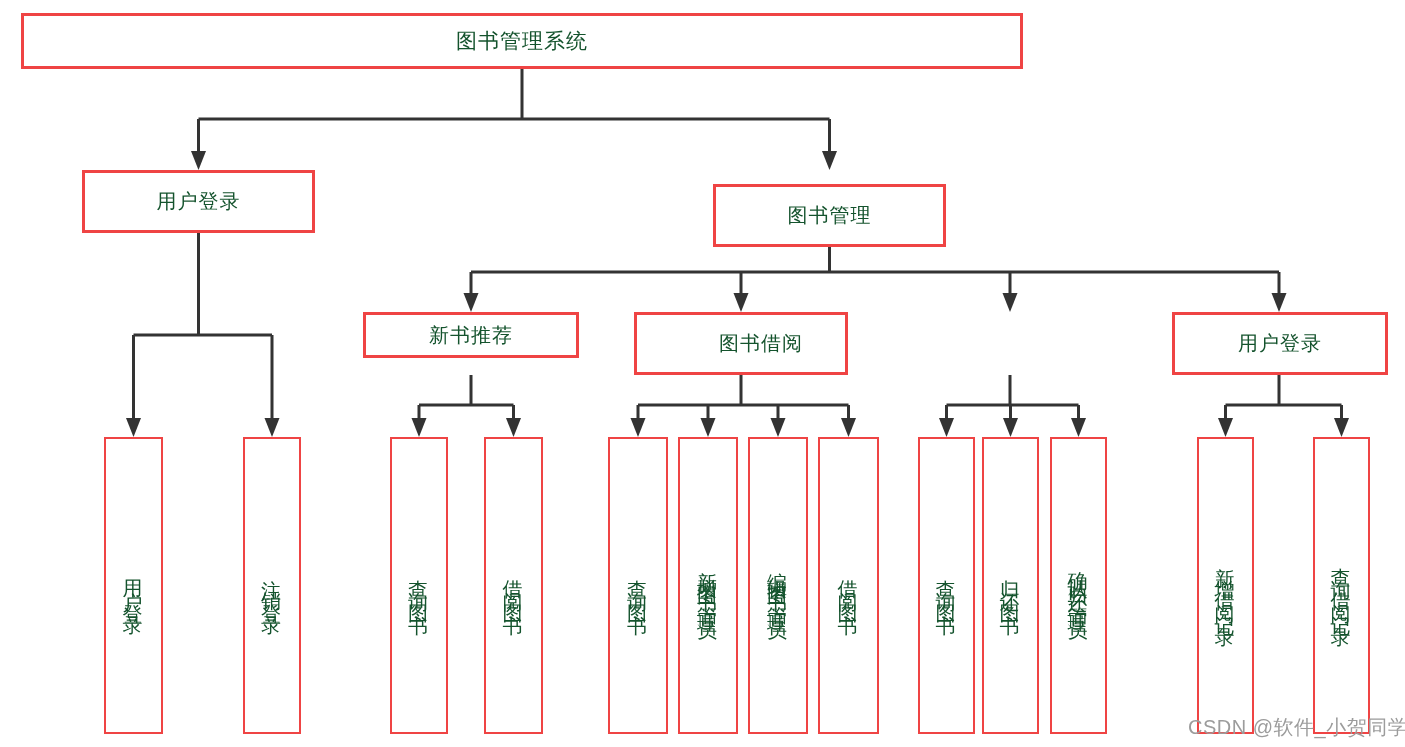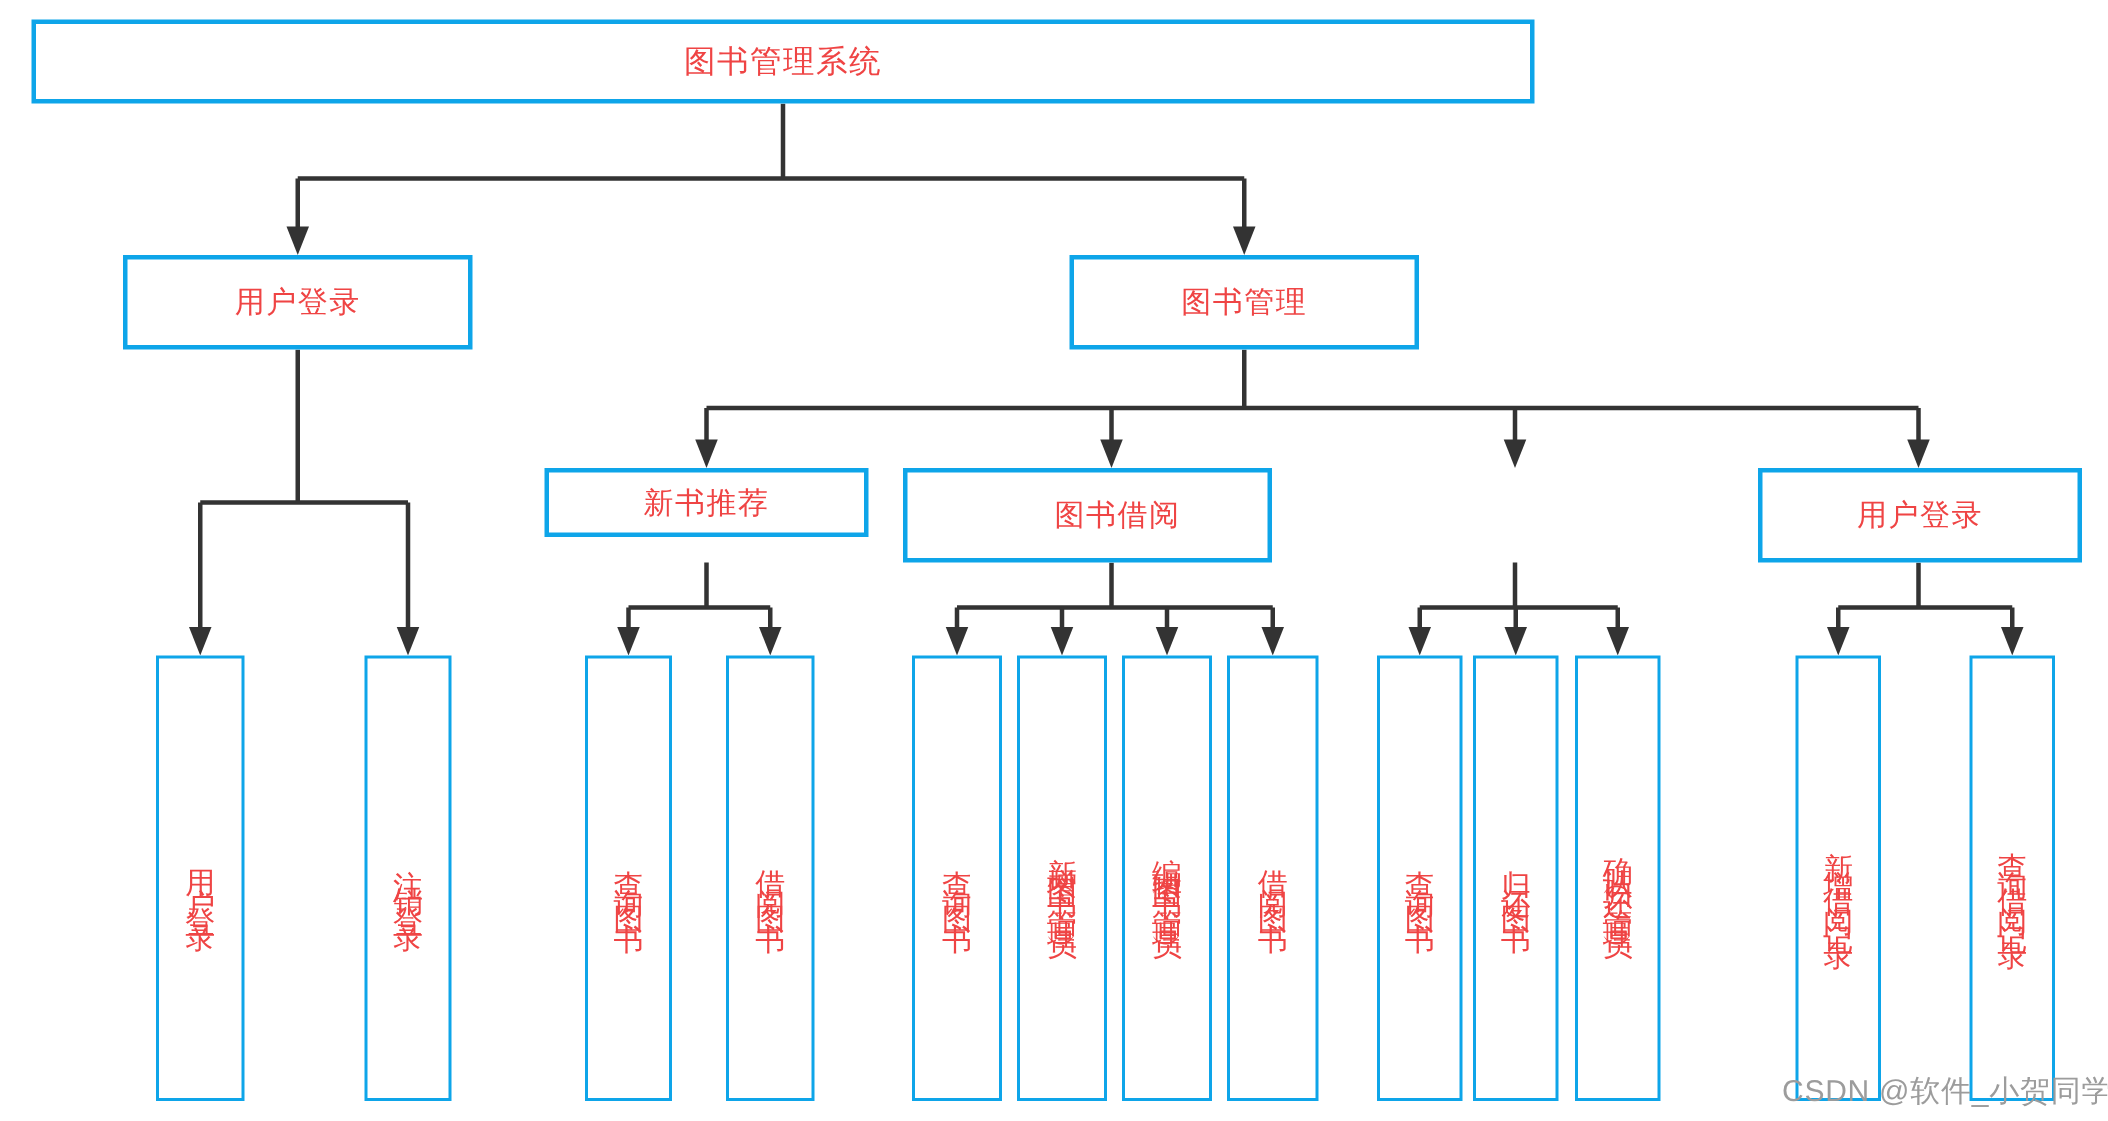--- a/index.html
+++ b/index.html
@@ -18,45 +18,45 @@
   .connector-layer {
     position: absolute;
     left: 0; top: 0;
     width: 1405px;
     height: 747px;
   }
   .node {
     position: absolute;
     box-sizing: border-box;
     background: #ffffff;
-    border: 3px solid #0ea5e9;
-    color: #ef4444;
+    border: 3px solid #ef4444;
+    color: #14532d;
     display: flex;
     align-items: center;
     justify-content: center;
     font-size: 20px;
     letter-spacing: 1px;
     text-align: center;
   }
   .vbox {
     border-width: 2.5px;
     writing-mode: vertical-rl;
     text-orientation: mixed;
     letter-spacing: 12px;
     padding-top: 4px;
   }
   .vbox.ls9 { letter-spacing: 7px; }
   
   #n-root       { left: 21px;   top: 13px;  width: 1002px; height: 56px; font-size: 21px; }
   
   #n-user-login-group { left: 82px;  top: 170px; width: 233px; height: 63px; }
-  #n-book-mgmt        { left: 713px; top: 170px; width: 233px; height: 63px; }
+  #n-book-mgmt        { left: 713px; top: 184px; width: 233px; height: 63px; }
   
   #n-new-books     { left: 363px;  top: 312px; width: 216px; height: 46px; }
-  #n-book-borrow   { left: 602px;  top: 312px; width: 246px; height: 63px; padding-left: 40px; }
+  #n-book-borrow   { left: 634px;  top: 312px; width: 214px; height: 63px; padding-left: 40px; }
   #n-current-loans { left: 903px;  top: 312px; width: 214px; height: 63px; }
   #n-loan-records  { left: 1172px; top: 312px; width: 216px; height: 63px; }
   
   .leaf { top: 437px; height: 297px; }
   #n-login          { left: 104px;  width: 59px; }
   #n-logout         { left: 243px;  width: 58px; }
   #n-nb-query       { left: 390px;  width: 58px; }
   #n-nb-borrow      { left: 484px;  width: 59px; }
   #n-bb-query       { left: 608px;  width: 60px; }
   #n-bb-add         { left: 678px;  width: 60px; }

